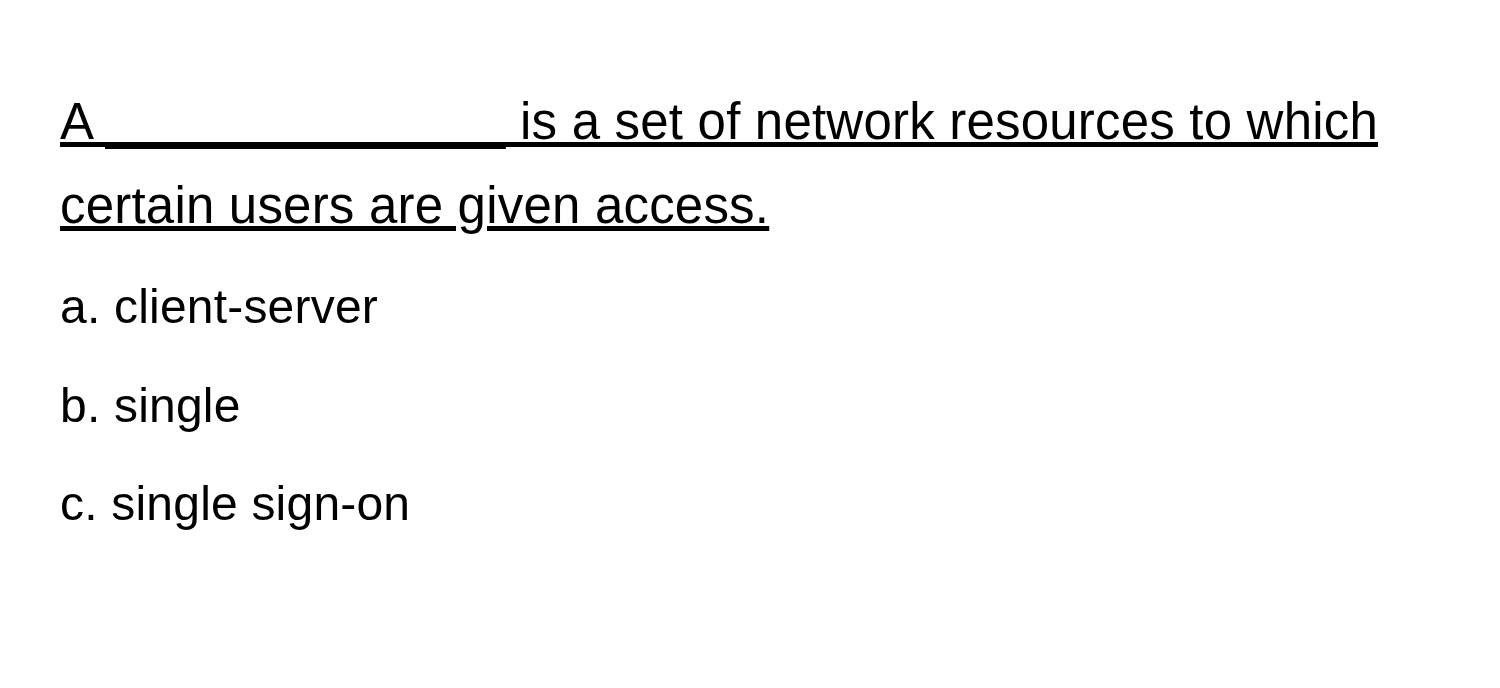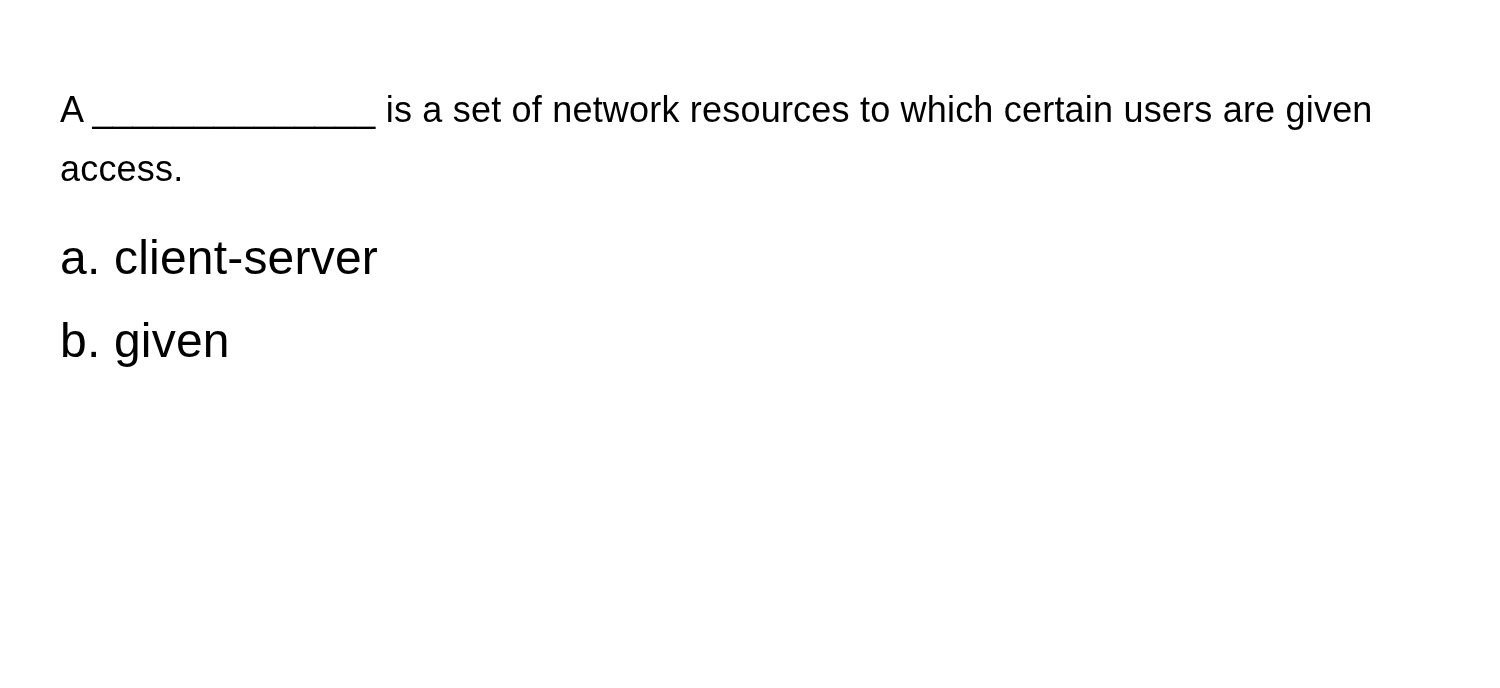--- a/index.html
+++ b/index.html
@@ -9,39 +9,41 @@
     }
     body {
       width: 1500px;
       height: 688px;
       background: #ffffff;
       font-family: -apple-system, BlinkMacSystemFont, "Segoe UI", Helvetica, Arial, sans-serif;
       color: #000000;
       padding: 80px 60px 60px 60px;
     }
     .question-text {
-      font-size: 36px;
+      font-size: 51px;
       line-height: 1.65;
       font-weight: 400;
       margin-bottom: 28px;
       letter-spacing: 0.2px;
+      text-decoration: underline;
     }
     .options {
       display: flex;
       flex-direction: column;
-      gap: 21px;
+      gap: 36px;
     }
     .option {
       font-size: 48px;
       line-height: 1.3;
       font-weight: 400;
       letter-spacing: 0.2px;
     }
   </style>
 </head>
 <body>
 
 <div class="question-text">A ______________ is a set of network resources to which certain users are given access.</div>
 
 <div class="options">
   <div class="option">a. client-server</div>
-  <div class="option">b. given</div>
+  <div class="option">b. single</div>
+  <div class="option">c. single sign-on</div>
 </div>
 
 </body></html>

